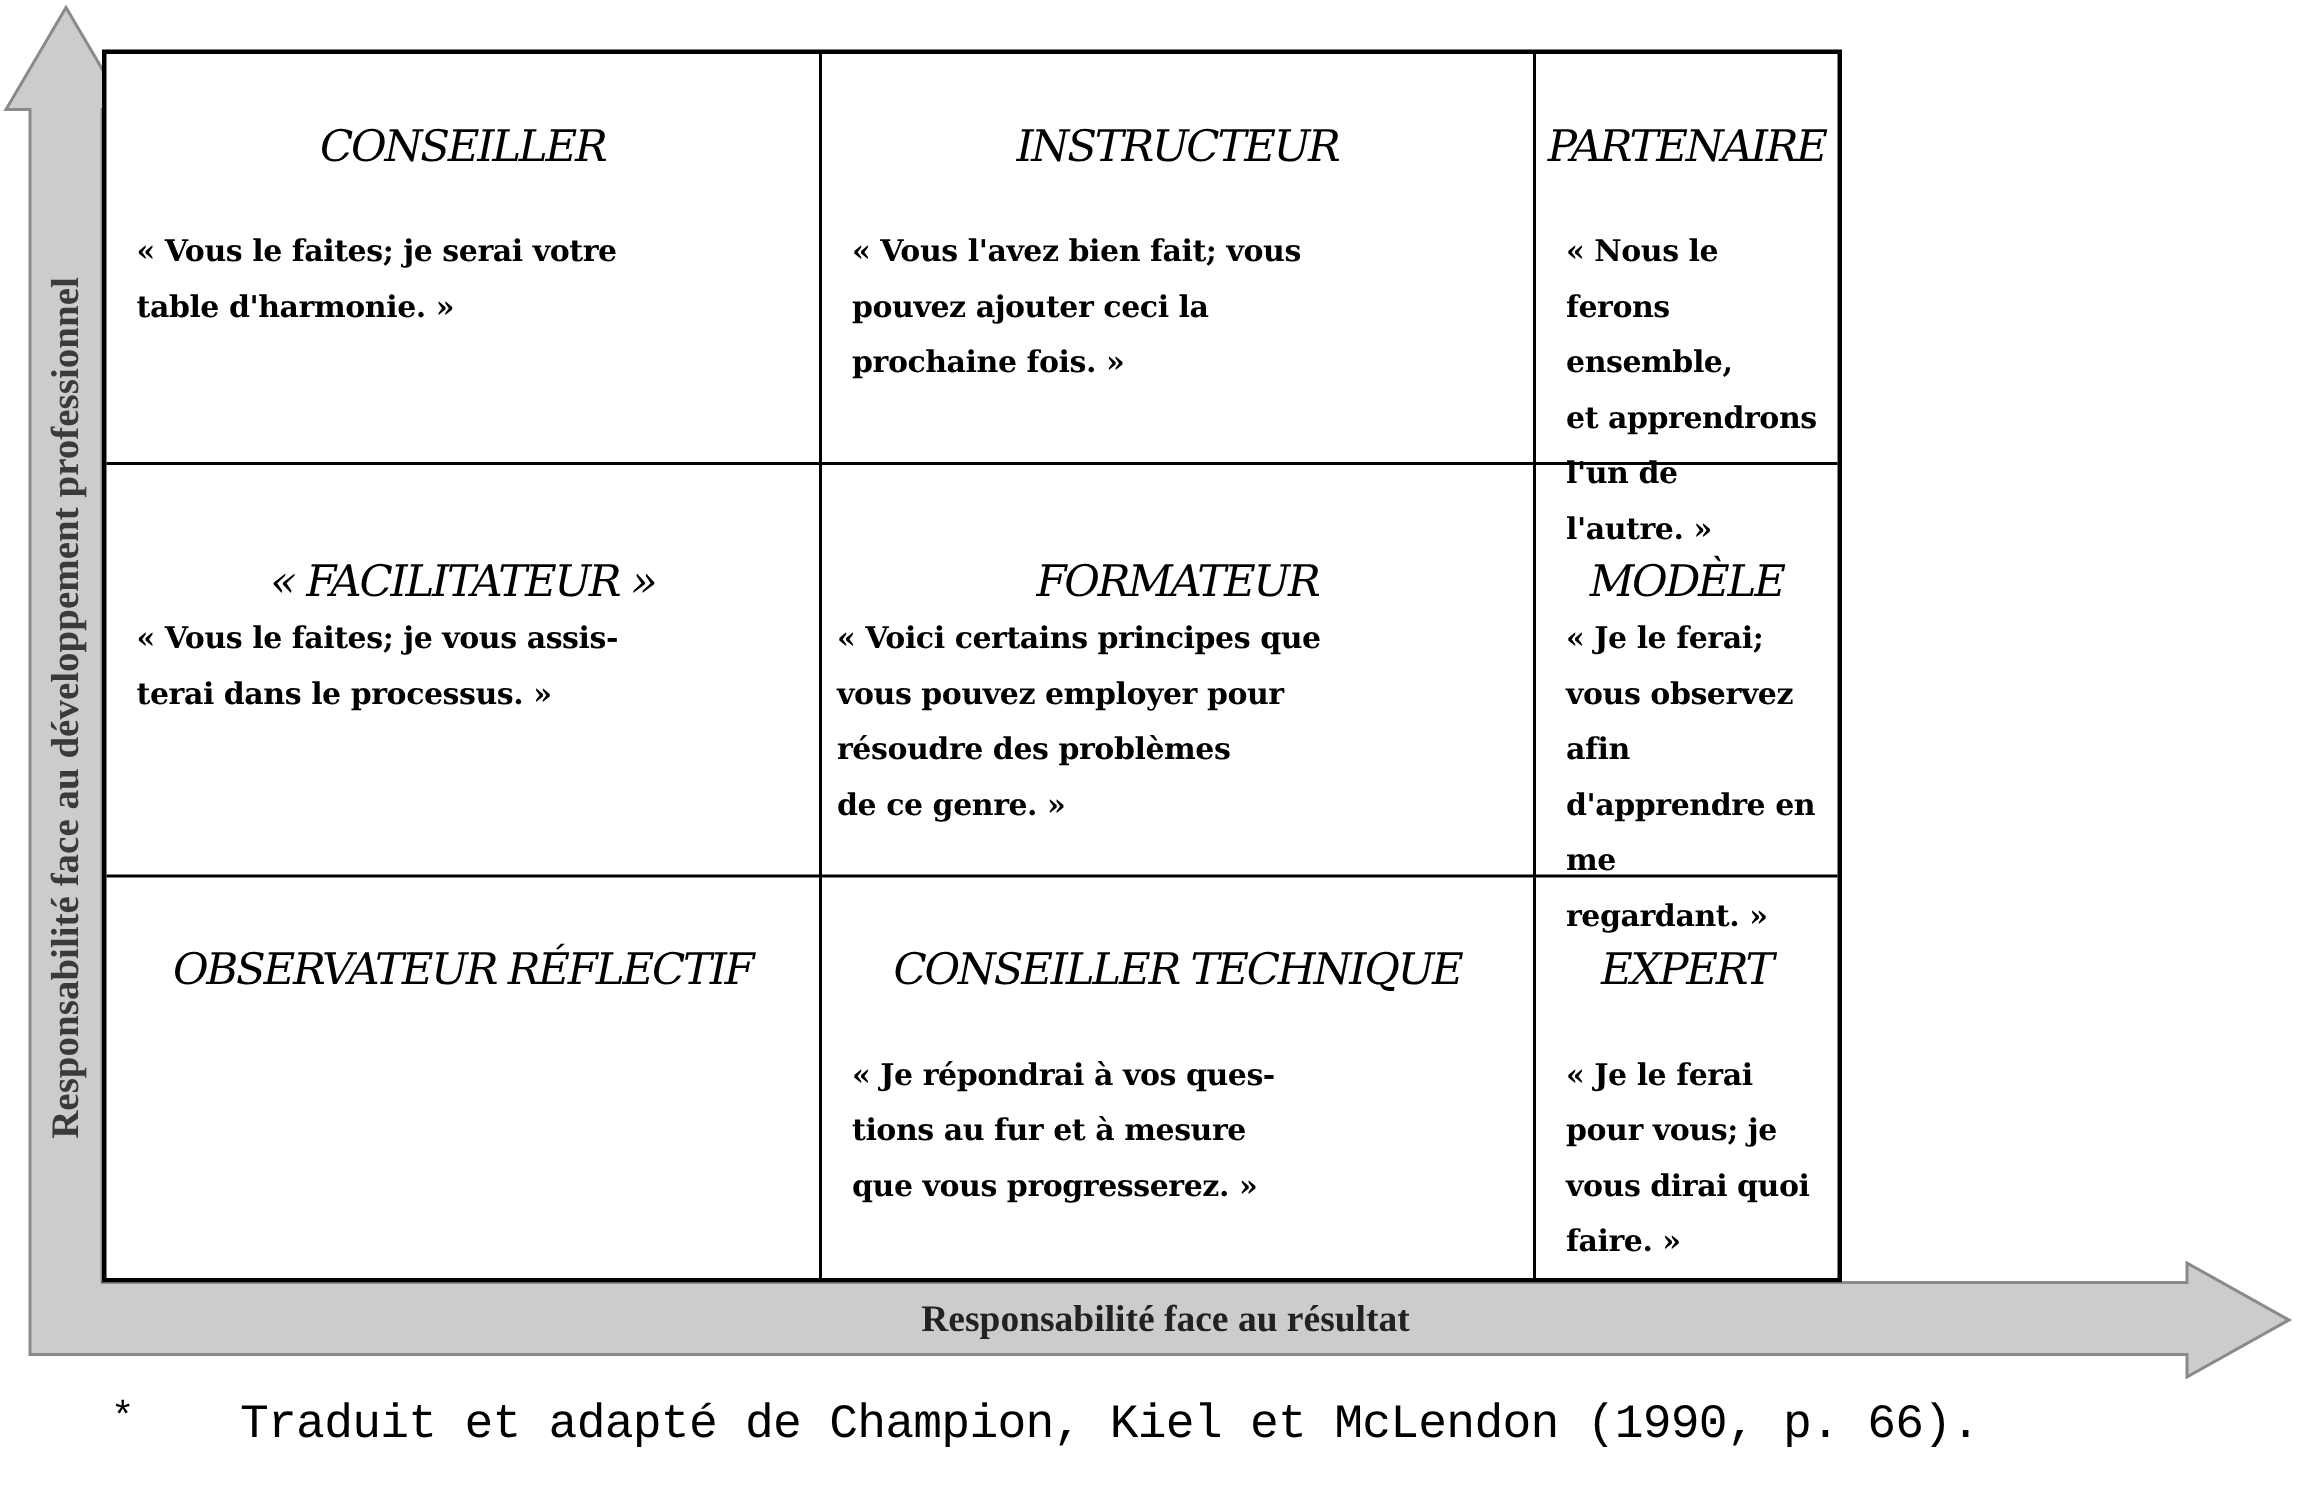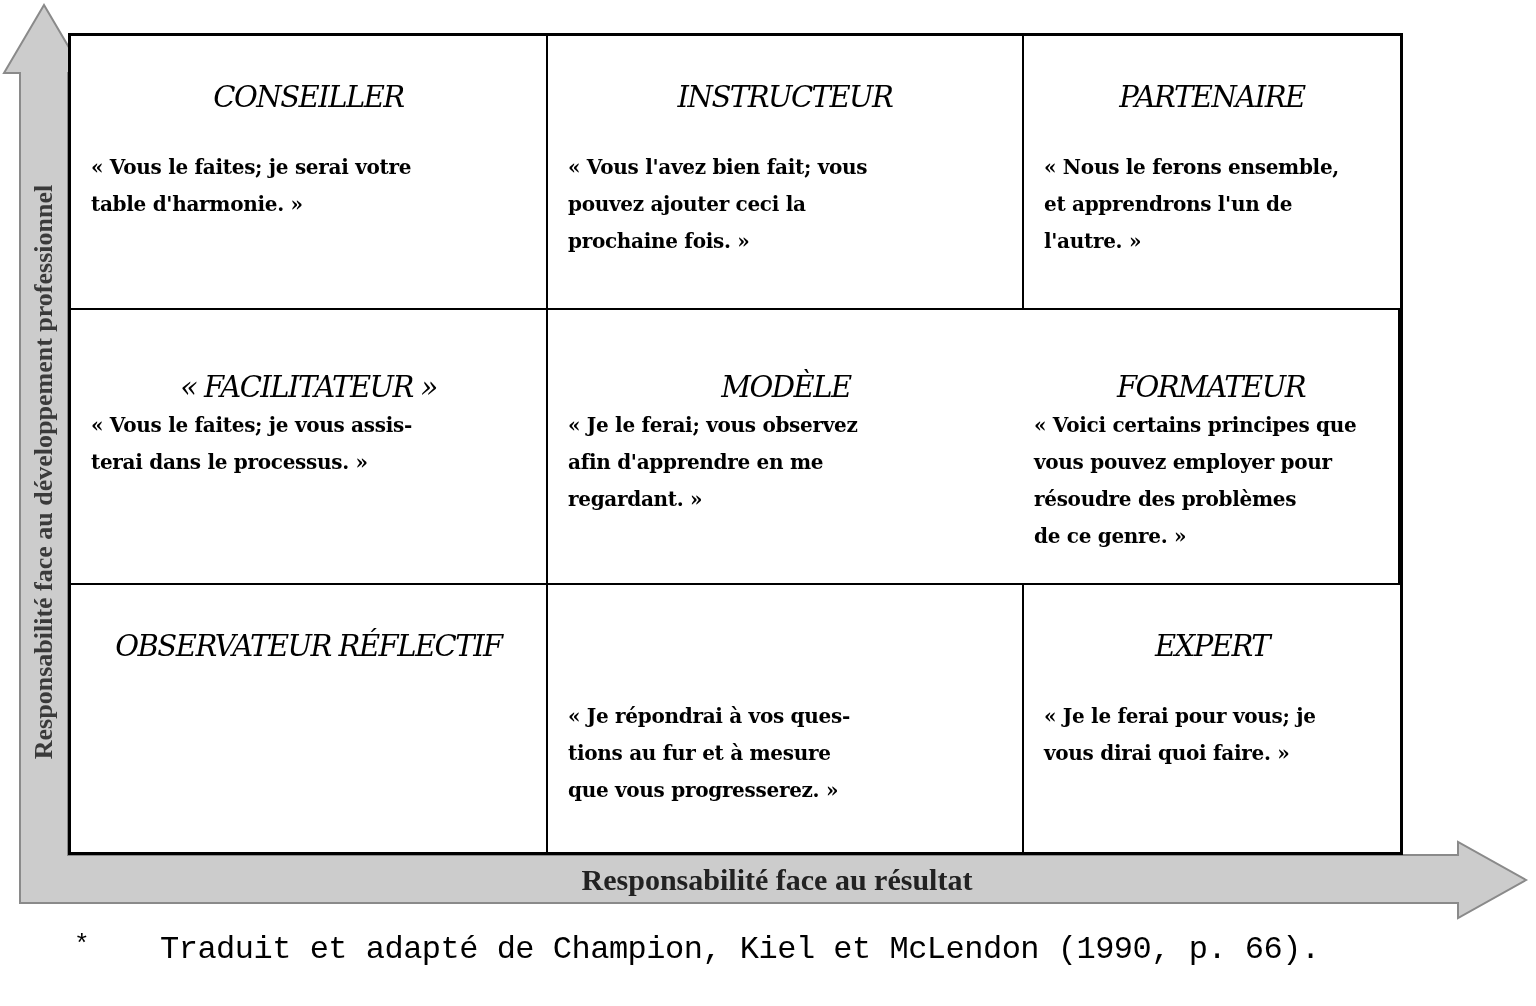--- a/index.html
+++ b/index.html
@@ -1,40 +1,40 @@
 <!DOCTYPE html>
 <html><head>
   <meta charset="utf-8">
   <style>
     html, body { margin: 0; padding: 0; background: #ffffff; }
     body { width: 1536px; height: 1006px; position: relative; overflow: hidden;
            font-family: "DejaVu Serif", "Liberation Serif", serif; color: #000; }
     .axes-svg { position: absolute; left: 0; top: 0; width: 1536px; height: 930px; }
-    .grid { position: absolute; left: 68px; top: 33px; width: 1335px; height: 822px;
+    .grid { position: absolute; left: 68px; top: 33px; width: 1160px; height: 822px;
             box-sizing: border-box; border: 3px solid #000; background: #fff;
             display: grid; grid-template-columns: 477px 476px 1fr; grid-template-rows: 274px 275px 1fr; }
     .cell { box-sizing: border-box; position: relative; padding: 0; }
     .cell.c0, .cell.c1 { border-right: 2px solid #000; }
     .cell.r0, .cell.r1 { border-bottom: 2px solid #000; }
     .role { position: absolute; left: 0; right: 0; text-align: center; font-style: italic;
             font-family: "DejaVu Serif", serif; font-size: 29px; letter-spacing: -1.5px; }
     .quote { position: absolute; left: 20px; right: 6px; font-family: "DejaVu Serif", serif;
              font-weight: bold; font-size: 20px; line-height: 37px; white-space: pre-line; letter-spacing: -0.3px; }
     .r0 .role { top: 44px; }
     .r0 .quote { top: 113px; }
     .r1 .role { top: 28px; margin-top: 32px; }
     .r1 .quote { top: 97px; }
     .r2 .role { top: 44px; }
     .r2 .quote { top: 113px; }
     .y-label { position: absolute; left: 44px; top: 472px; transform: translate(-50%, -50%) rotate(-90deg);
                white-space: nowrap; font-family: "Liberation Serif", serif; font-weight: bold;
                font-size: 26px; color: #3a3a3a; }
     .x-label { position: absolute; left: 777px; top: 880px; transform: translate(-50%, -50%);
                white-space: nowrap; font-family: "Liberation Serif", serif; font-weight: bold;
-               font-size: 30px; color: #222; }
+               font-size: 25px; color: #222; }
     .footnote { position: absolute; top: 930px; left: 74px; font-family: Liberation Mono, monospace;
                 font-size: 32px; white-space: nowrap; letter-spacing: -0.5px; }
     .footnote .star { display: inline-block; width: 86px; font-size: 26px; vertical-align: 6px; }
   </style>
 </head>
 <body>
 
 <svg class="axes-svg" viewBox="0 0 1536 930">
 
   <polygon points="20,903 20,73 4,73 44,5 84,73 68,73 68,855 1458,855 1458,842 1526,880 1458,918 1458,903" fill="#cccccc" stroke="#8a8a8a" stroke-width="2"></polygon>
@@ -59,38 +59,39 @@
     <div class="quote">« Nous le ferons ensemble,
 et apprendrons l'un de
 l'autre. »</div>
   </div>
 
   <div class="cell r1 c0">
     <div class="role">« FACILITATEUR »</div>
     <div class="quote">« Vous le faites; je vous assis-
 terai dans le processus. »</div>
   </div>
-  <div class="cell r1 c2">
-    <div class="role">MODÈLE</div>
-    <div class="quote">« Je le ferai; vous observez
-afin d'apprendre en me
-regardant. »</div>
-  </div>
   <div class="cell r1 c1">
     <div class="role">FORMATEUR</div>
     <div class="quote" style="left:10px;">« Voici certains principes que
 vous pouvez employer pour
 résoudre des problèmes
 de ce genre. »</div>
   </div>
+  <div class="cell r1 c2">
+    <div class="role">MODÈLE</div>
+    <div class="quote">« Je le ferai; vous observez
+afin d'apprendre en me
+regardant. »</div>
+  </div>
 
   <div class="cell r2 c0">
     <div class="role">OBSERVATEUR RÉFLECTIF</div>
   </div>
   <div class="cell r2 c1">
+    <div class="role">CONSEILLER TECHNIQUE</div>
     <div class="quote">« Je répondrai à vos ques-
 tions au fur et à mesure
 que vous progresserez. »</div>
   </div>
   <div class="cell r2 c2">
     <div class="role">EXPERT</div>
     <div class="quote">« Je le ferai pour vous; je
 vous dirai quoi faire. »</div>
   </div>
 </div>

